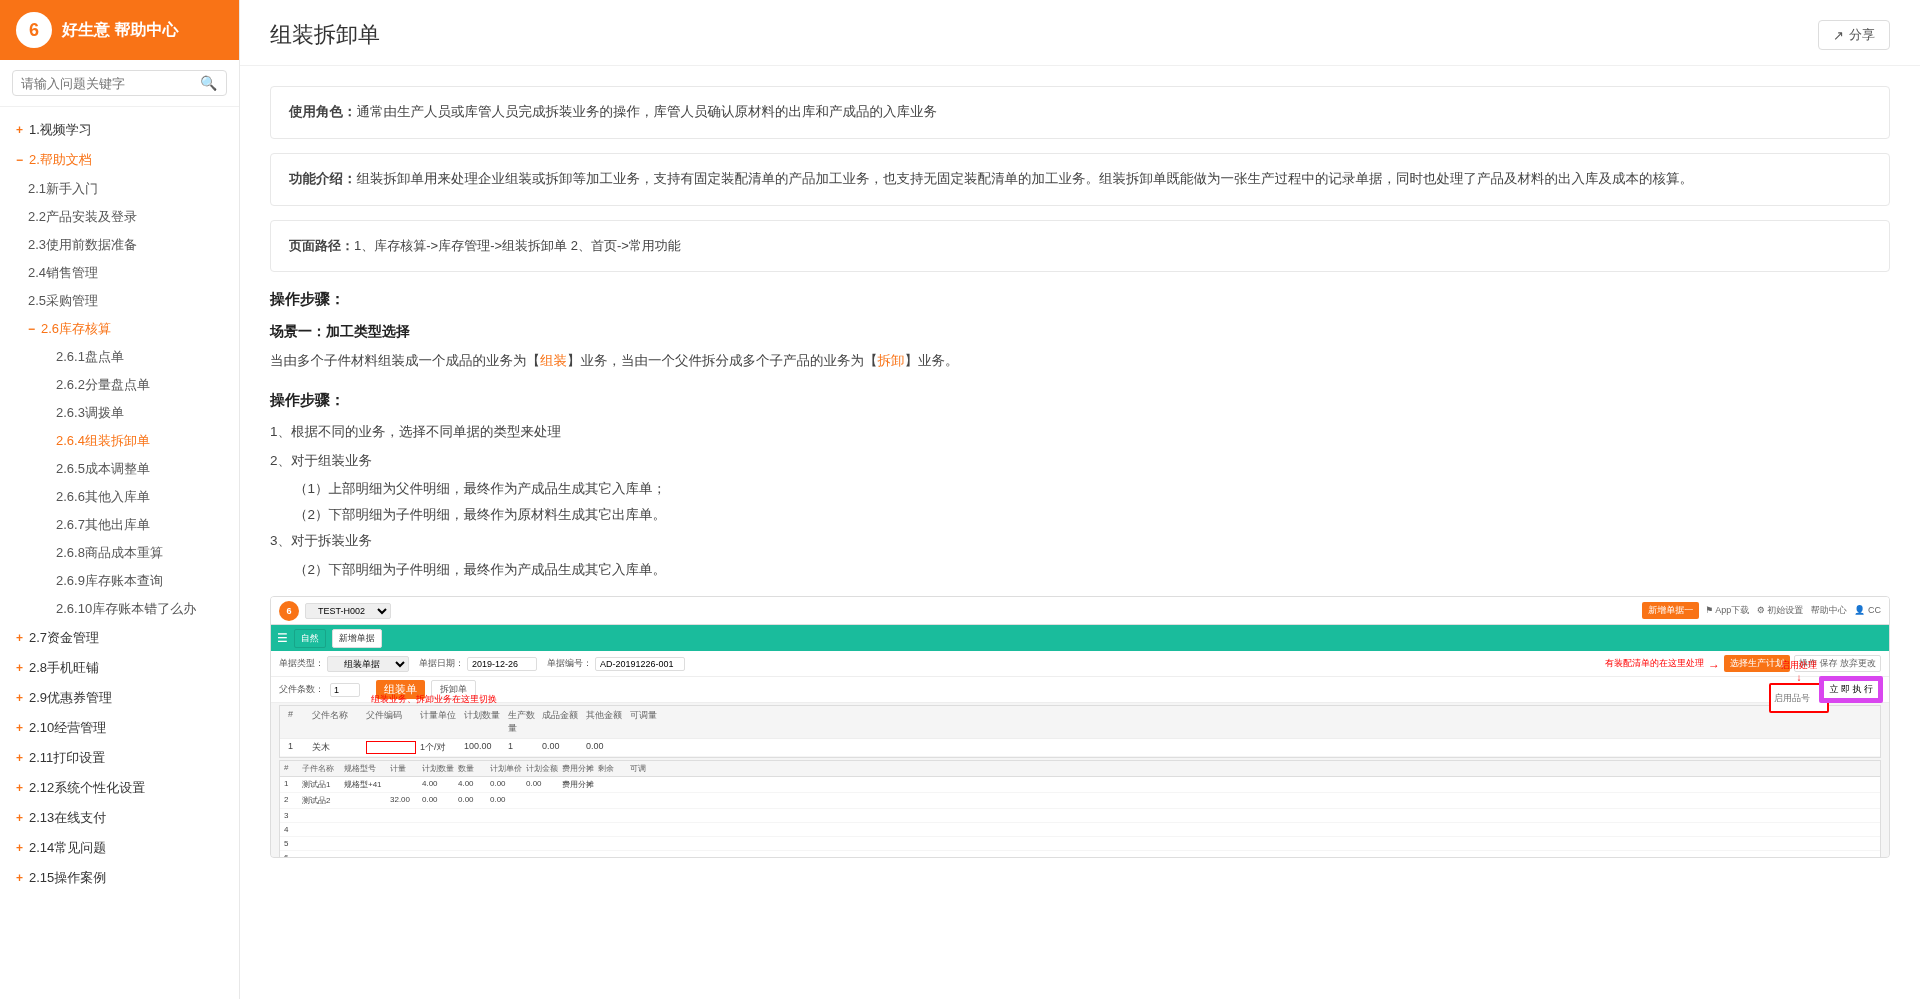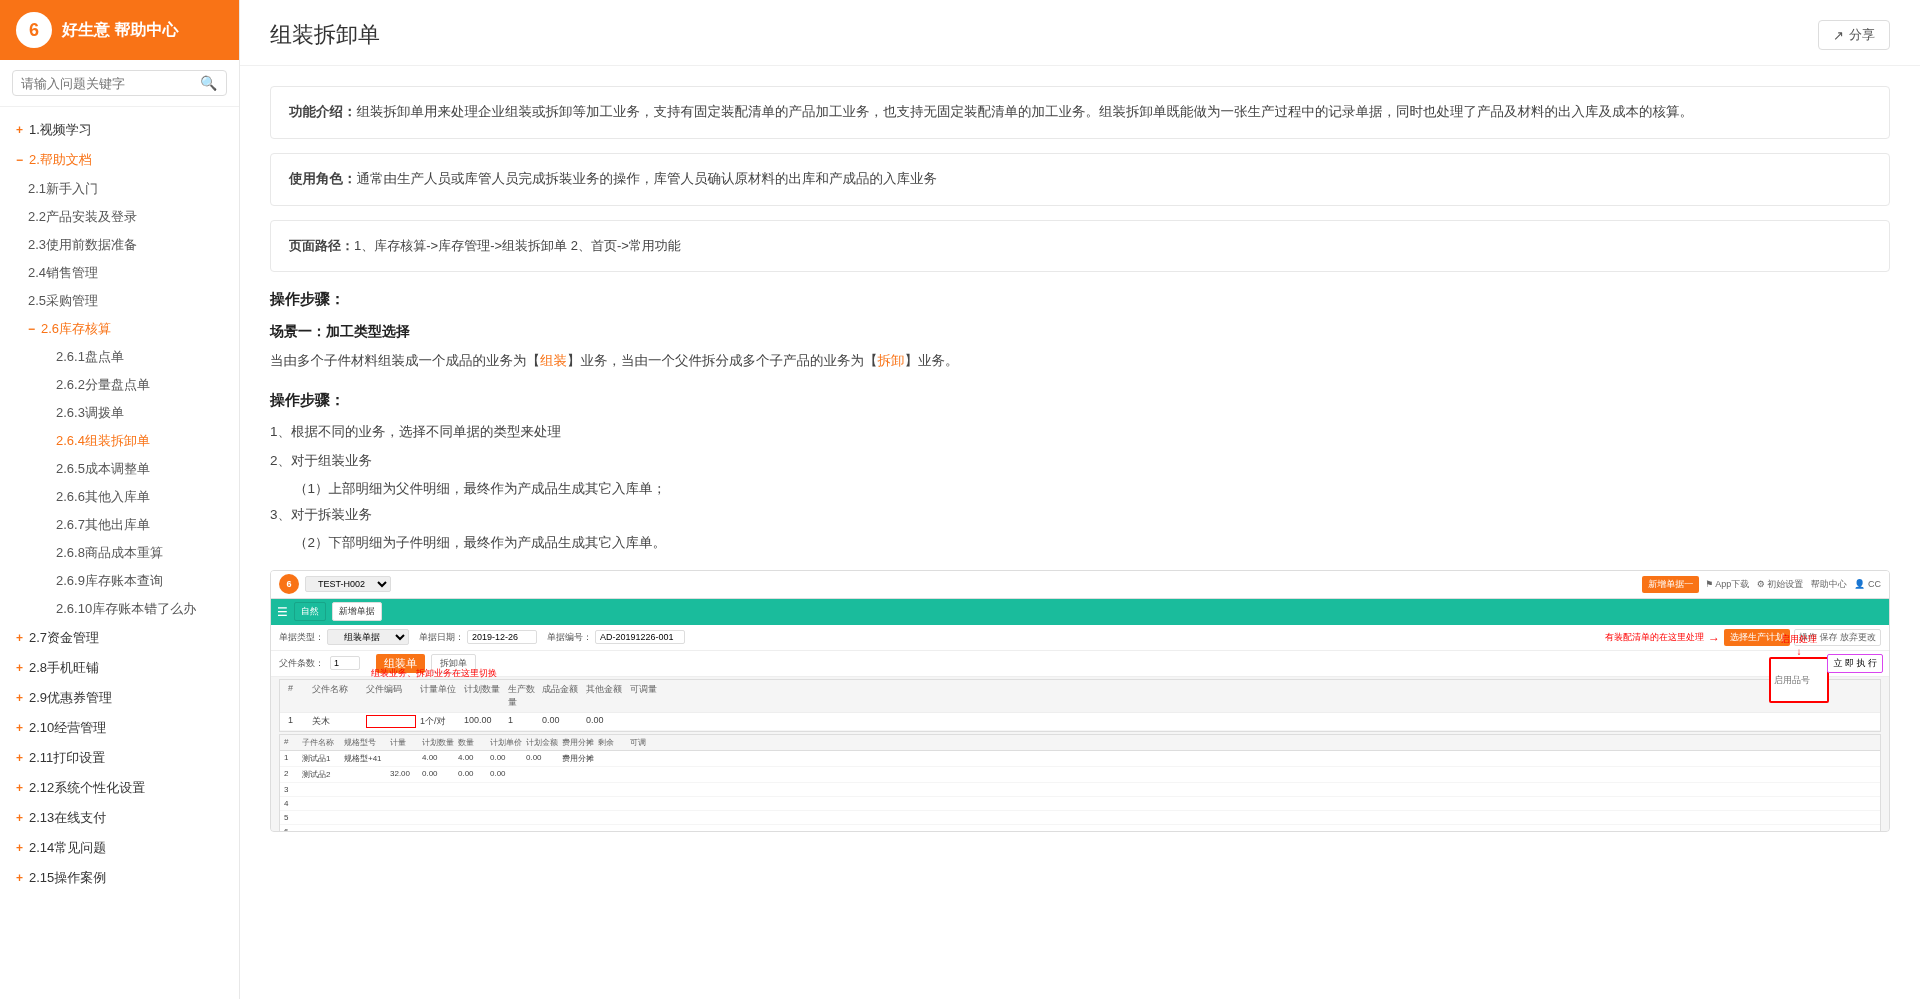--- a/index.html
+++ b/index.html
@@ -330,25 +330,25 @@
     <h1 class="page-title">组装拆卸单</h1>
     <button class="share-btn">
       <span>↗</span>
       <span>分享</span>
     </button>
   </div>
 
   <div id="main-content">
 
     <div class="info-block">
+      <span style="font-weight:bold;">使用角色：</span><span>通常由生产人员或库管人员完成拆装业务的操作，库管人员确认原材料的出库和产成品的入库业务</span>
+    </div>
+
+    <div class="info-block">
       <span style="font-weight:bold;">功能介绍：</span><span>组装拆卸单用来处理企业组装或拆卸等加工业务，支持有固定装配清单的产品加工业务，也支持无固定装配清单的加工业务。组装拆卸单既能做为一张生产过程中的记录单据，同时也处理了产品及材料的出入库及成本的核算。</span>
-    </div>
-
-    <div class="info-block">
-      <span style="font-weight:bold;">使用角色：</span><span>通常由生产人员或库管人员完成拆装业务的操作，库管人员确认原材料的出库和产成品的入库业务</span>
     </div>
 
     <div class="info-block path-block">
       <span style="font-weight:bold;">页面路径：</span><span>1、库存核算-&gt;库存管理-&gt;组装拆卸单 2、首页-&gt;常用功能</span>
     </div>
 
     <div class="section-title">操作步骤：</div>
 
     <div class="sub-section-title">
       <span>场景一：加工类型选择</span>
@@ -356,20 +356,21 @@
 
     <div class="content-text">
       当由多个子件材料组装成一个成品的业务为【<span class="highlight">组装</span>】业务，当由一个父件拆分成多个子产品的业务为【<span class="highlight">拆卸</span>】业务。
     </div>
 
     <div class="section-title">操作步骤：</div>
 
     <div class="step-item">1、根据不同的业务，选择不同单据的类型来处理</div>
     <div class="step-item">2、对于组装业务</div>
     <div class="sub-step-item">（1）上部明细为父件明细，最终作为产成品生成其它入库单；</div>
+    <div class="sub-step-item">（2）下部明细为子件明细，最终作为原材料生成其它出库单。</div>
     <div class="step-item">3、对于拆装业务</div>
     <div class="sub-step-item">（2）下部明细为子件明细，最终作为产成品生成其它入库单。</div>
 
     <div class="screenshot-container">
       <div class="screenshot-inner">
         <div class="app-screenshot">
 
           <div class="app-topbar">
             <div class="app-logo-sm">6</div>
             <select class="app-topbar-select">
@@ -416,23 +417,23 @@
             <input style="width: 30px; font-size: 9px; border: 1px solid rgb(221, 221, 221); border-radius: 2px; padding: 1px 3px;" value="1">
 
             <button style="background:#f97316; color:#fff; border:none; padding:2px 8px; border-radius:2px; font-size:11px; margin-left:10px;">组装单</button>
             <button style="background:#fff; color:#555; border:1px solid #ddd; padding:2px 8px; border-radius:2px; font-size:9px;">拆卸单</button>
 
             <span style="color:#f00; font-size:9px; position:absolute; left:100px; top:16px; white-space:nowrap;">组装业务、拆卸业务在这里切换</span>
 
             <div style="position:absolute; right:60px; top:-18px; display:flex; flex-direction:column; align-items:center;">
               <span style="color:#f00; font-size:9px; white-space:nowrap;">启用处理</span>
               <span style="color:#f00; font-size:10px;">↓</span>
-              <input style="width: 60px; border: 2px solid rgb(255, 0, 0); font-size: 9px; padding: 16px 3px; border-radius: 2px;" placeholder="启用品号">
-            </div>
-            <button style="font-size:9px; border:1px solid #d946ef; background:#fff; padding:2px 5px; border-radius:2px; position:absolute; right:6px;">立 即 执 行</button>
+              <input style="width: 60px; border: 2px solid rgb(255, 0, 0); font-size: 9px; padding: 8px 3px; border-radius: 2px;" placeholder="启用品号">
+            </div>
+            <button style="font-size:9px; border:5px solid #d946ef; background:#fff; padding:2px 5px; border-radius:2px; position:absolute; right:6px;">立 即 执 行</button>
           </div>
 
           <div style="margin:2px 8px 2px; border:1px solid #ddd; background:#fff;">
             <div class="app-table-header">
               <span class="col-num">#</span>
               <span class="col-name">父件名称</span>
               <span class="col-spec">父件编码</span>
               <span class="col-qty">计量单位</span>
               <span class="col-qty">计划数量</span>
               <span class="col-unit">生产数量</span>

